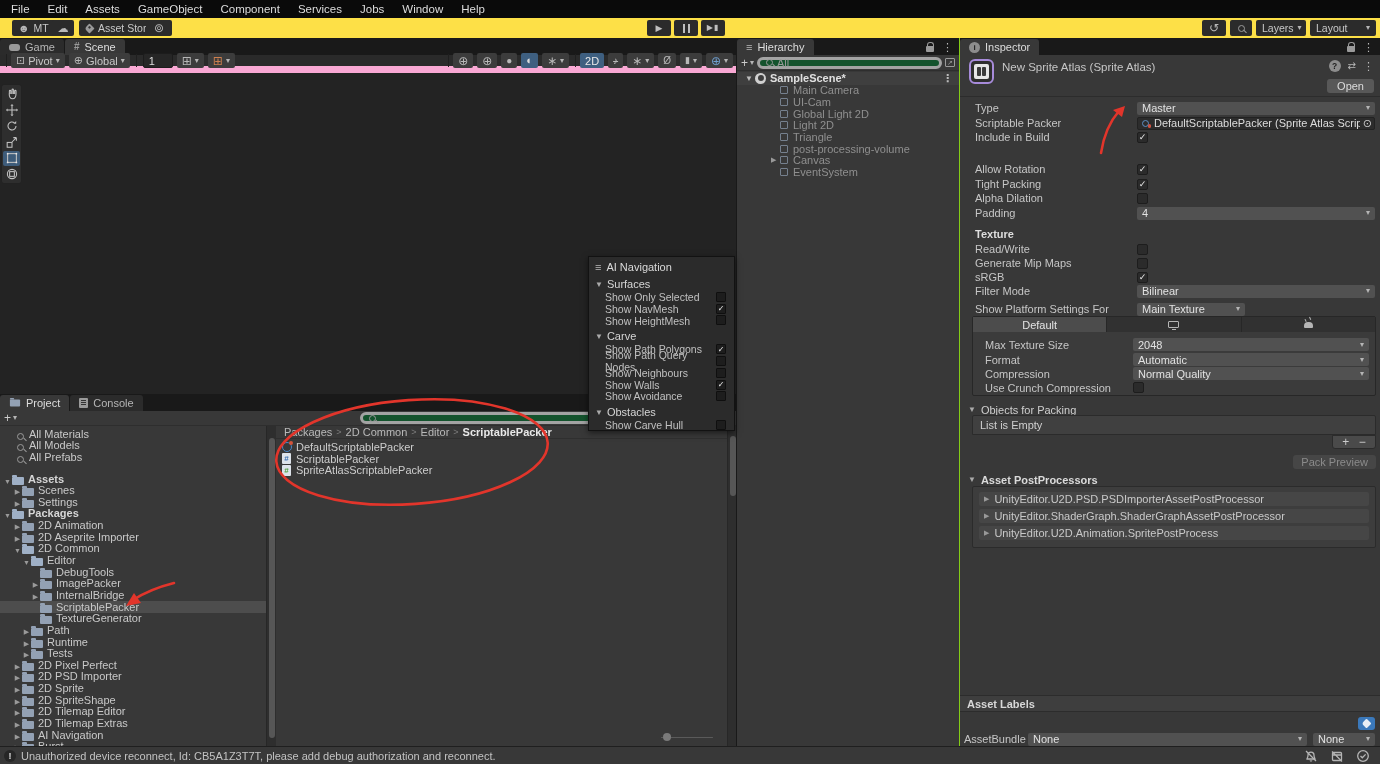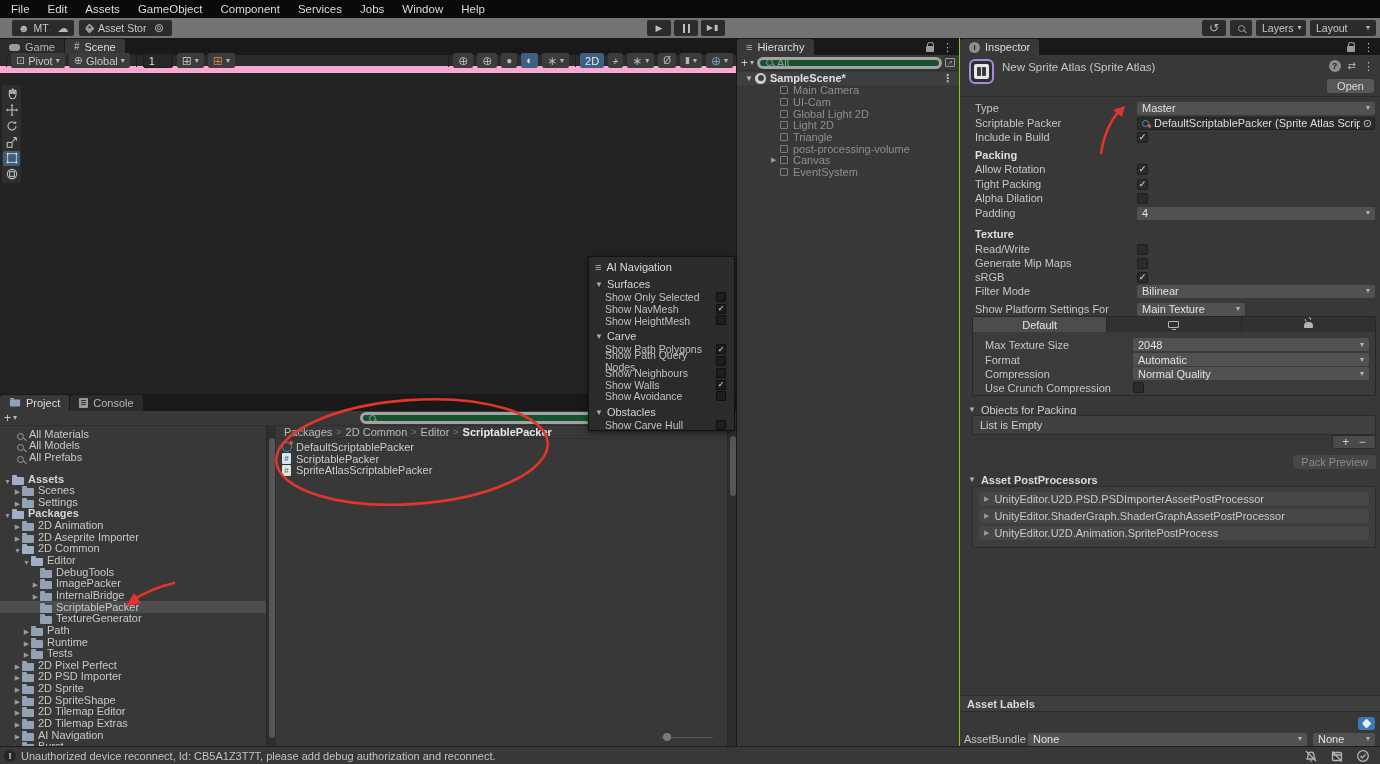--- a/index.html
+++ b/index.html
@@ -1,21 +1,21 @@
 <!DOCTYPE html>
 <html style="--annotation-red: #e2352b; --selection-blue: #3e5c7a; --tag-blue: #3b79bb; --folder-slate: #93a1b4; --atlas-purple: #a78bda;"><head>
 <meta charset="utf-8">
 <style>
 *{margin:0;padding:0;box-sizing:border-box}
 html,body{width:1380px;height:764px;background:#191919;font-family:"Liberation Sans","DejaVu Sans",sans-serif;font-size:11px;color:#c2c2c2;overflow:hidden}
 
 #menubar{position:absolute;left:0;top:0;right:0;height:18px;background:#0a0a0a;display:flex;align-items:center;padding-left:2px;z-index:5}
 .mi{padding:0 9px;color:#dcdcdc;font-size:11.5px;line-height:18px}
 
-#toolbar{position:absolute;left:0;top:18px;right:0;height:20px;background:#737373;z-index:5}
+#toolbar{position:absolute;left:0;top:18px;right:0;height:20px;background:#fde047;z-index:5}
 .tbtn{position:absolute;top:2px;height:16px;background:#2b2b2b;border-radius:2px;display:flex;align-items:center;gap:4px;padding:0 6px;color:#c8c8c8}
 .tbtn .cap{font-size:10.5px}
 .ddar{font-size:8px;color:#b5b5b5}
 .playbtn{width:24px;justify-content:center}
 
 .ic{display:inline-flex;align-items:center;justify-content:center;color:#b8b8b8;font-size:11px;line-height:1}
 .i-user:before{content:"☻";font-size:11px}
 .i-cloud:before{content:"☁";font-size:11px}
 .i-services:before{content:"⊚";font-size:12px}
 .i-play:before{content:"▶";font-size:9px;color:#bfbfbf}
@@ -738,23 +738,20 @@
     <div class="objfield">
       <span class="so-mini"></span>
       <span style="overflow:hidden;text-overflow:clip">DefaultScriptablePacker (Sprite Atlas Scriptable Pack</span>
       <span class="ic i-picker pick"></span>
     </div>
   </div>
   <div class="irow" style="top:92px">
     <span class="flabel">Include in Build</span>
     <span class="cb">✓</span>
   </div>
-  <div class="shead" style="top:110px">
-      <span>Packing</span>
-    </div>
   <div class="irow" style="top:124px">
     <span class="flabel">Allow Rotation</span>
     <span class="cb">✓</span>
   </div>
   <div class="irow" style="top:139px">
     <span class="flabel">Tight Packing</span>
     <span class="cb">✓</span>
   </div>
   <div class="irow" style="top:153px">
     <span class="flabel">Alpha Dilation</span>

